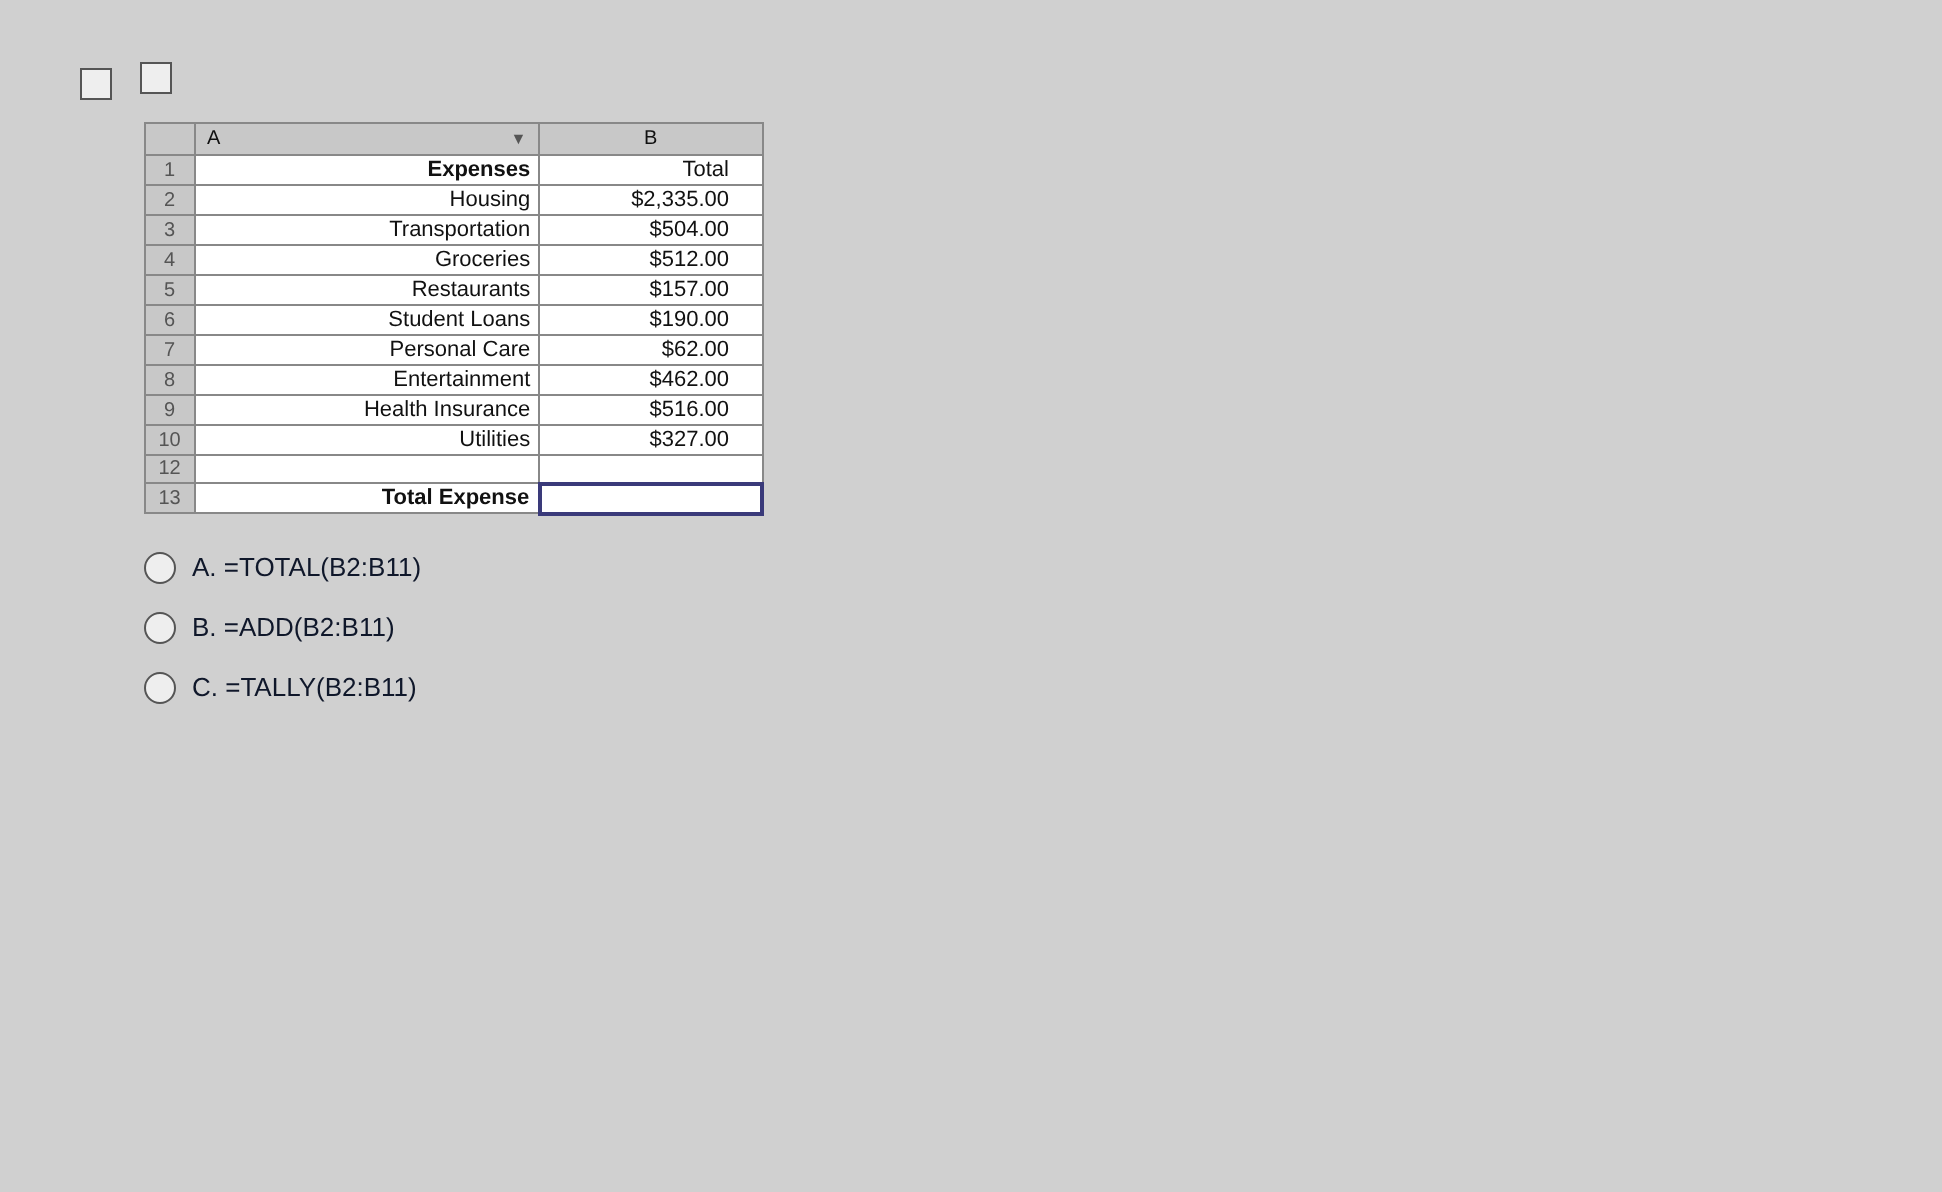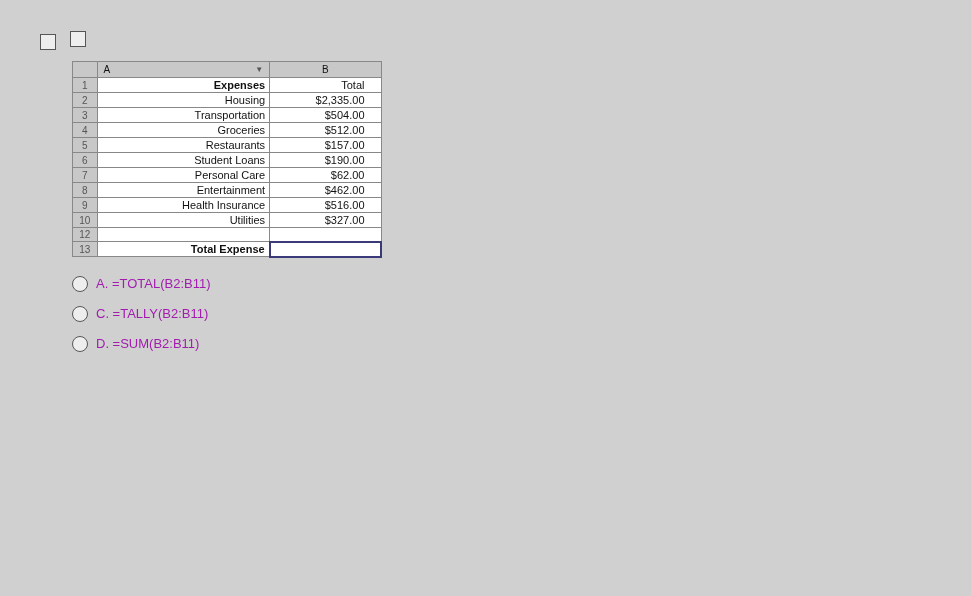--- a/index.html
+++ b/index.html
@@ -154,21 +154,21 @@
       background: #eee;
       display: inline-flex;
       align-items: center;
       justify-content: center;
       margin-right: 8px;
       flex-shrink: 0;
     }
 
     .answer-label {
       font-size: 13px;
-      color: #a21caf;
+      color: #0f172a;
       text-align: center;
     }
 
     .col-a-header {
       width: 155px;
       position: relative;
     }
 
     .col-a-header-inner {
       display: flex;
@@ -275,22 +275,22 @@
       </table>
     </div>
 
     <div class="answer-options">
     <div class="answer-option">
           <div class="radio-circle"></div>
           <span class="answer-label">A. =TOTAL(B2:B11)</span>
         </div>
         <div class="answer-option">
           <div class="radio-circle"></div>
-          <span class="answer-label">C. =TALLY(B2:B11)</span>
+          <span class="answer-label">B. =ADD(B2:B11)</span>
         </div>
         <div class="answer-option">
           <div class="radio-circle"></div>
-          <span class="answer-label">D. =SUM(B2:B11)</span>
+          <span class="answer-label">C. =TALLY(B2:B11)</span>
         </div>
       </div>
 
   </div>
 </div>
 
 </body></html>

